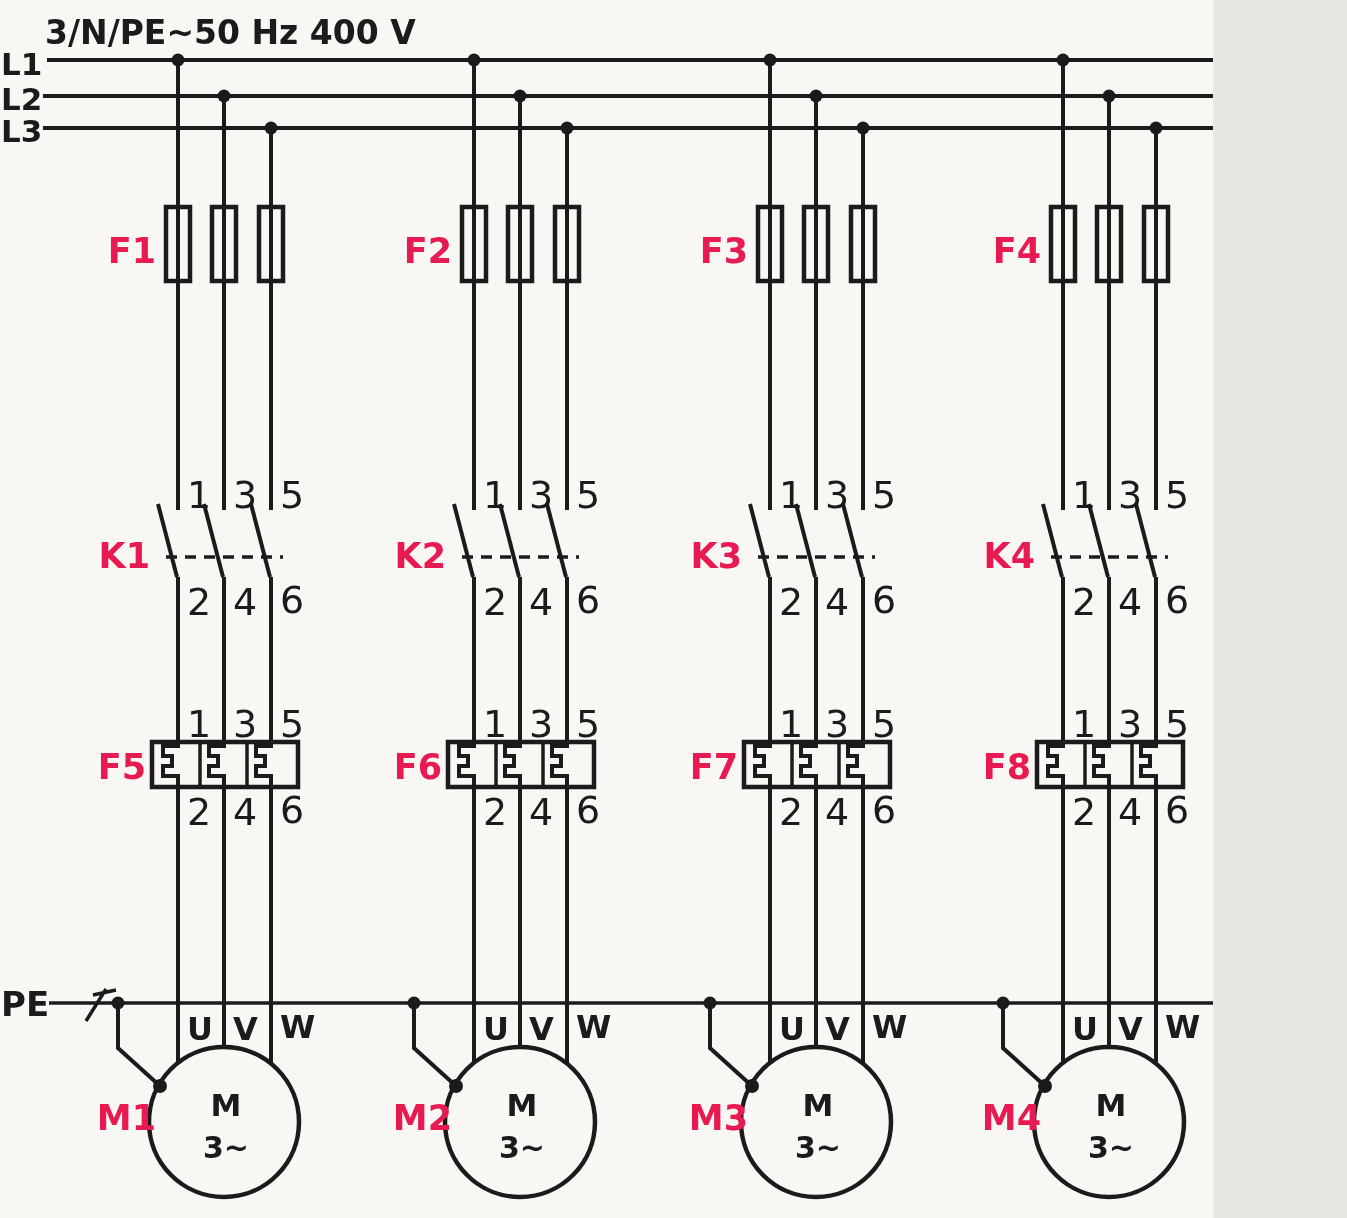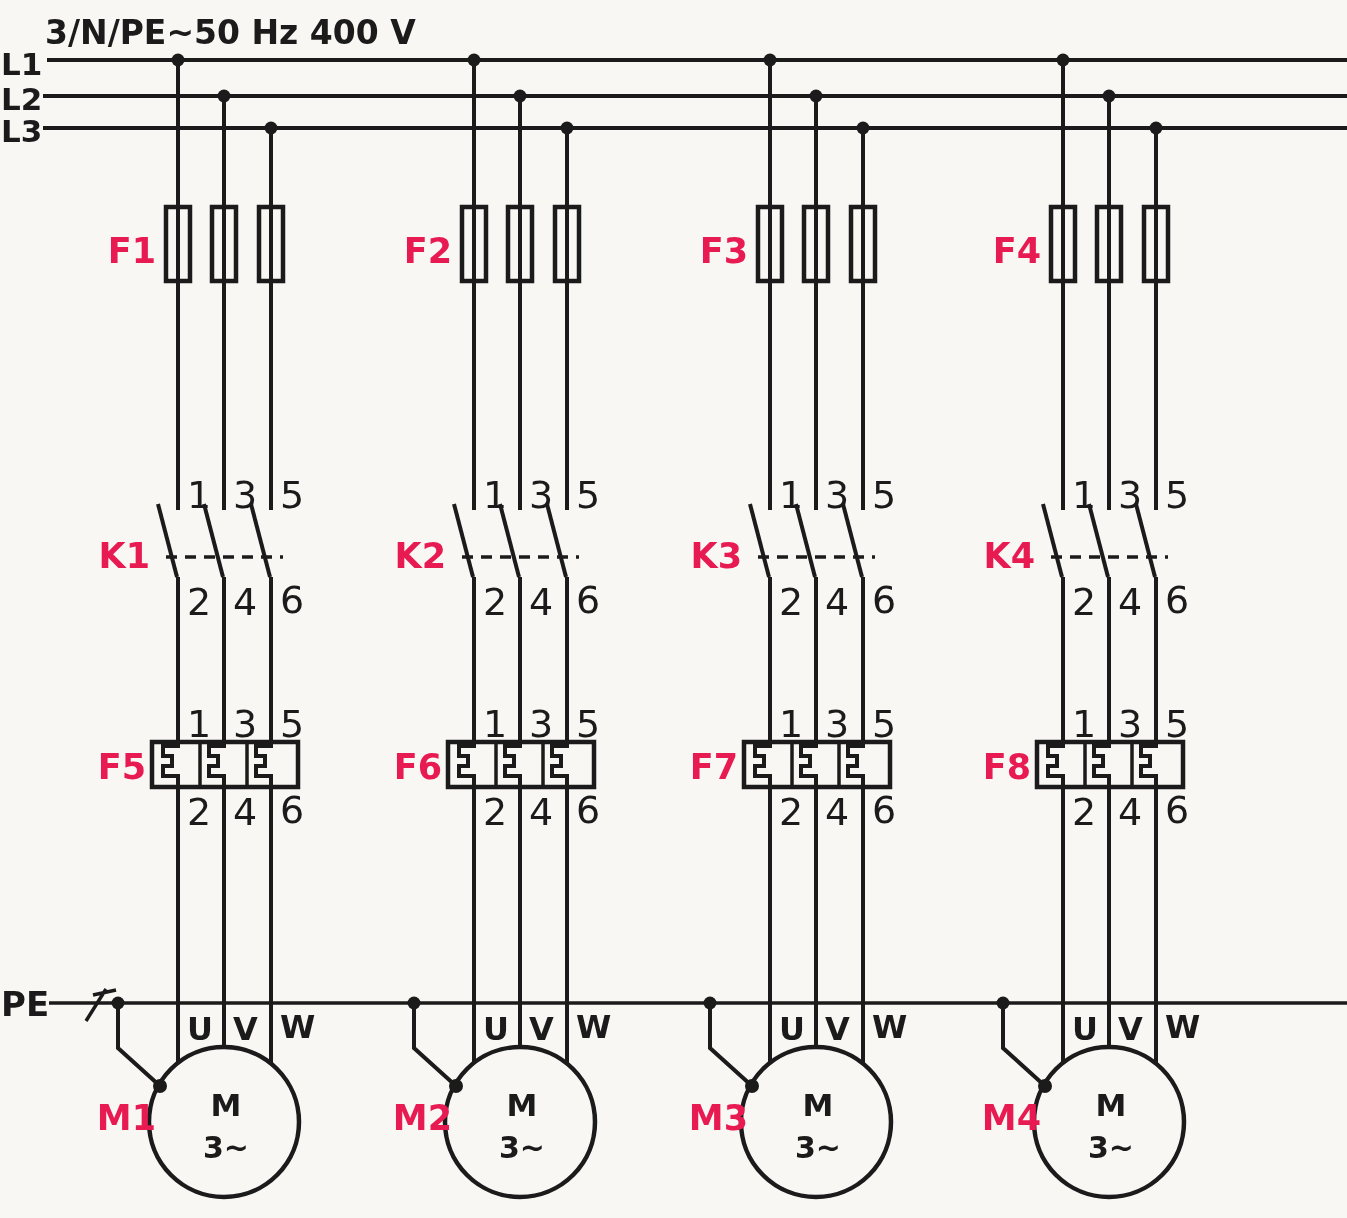--- a/index.html
+++ b/index.html
@@ -1,16 +1,16 @@
 <!DOCTYPE html>
 <html><head>
 <meta charset="utf-8">
 <style>
   html,body{margin:0;padding:0;background:#e9e7e3;}
-  .canvas{width:1347px;height:1218px;background:#f8f7f4;position:relative;overflow:hidden;}
+  .canvas{width:1213px;height:1218px;background:#f8f7f4;position:relative;overflow:hidden;}
   svg{display:block;}
   .wire{stroke:#1b1b1b;stroke-width:4;fill:none;}
   .wire-thin{stroke:#1b1b1b;stroke-width:3.5;fill:none;}
   .box{stroke:#1b1b1b;stroke-width:4.5;fill:none;}
   .dot{fill:#1b1b1b;stroke:none;}
   .dash{stroke:#1b1b1b;stroke-width:3.5;fill:none;stroke-dasharray:11 8;}
   text{font-family:"DejaVu Sans","Liberation Sans",sans-serif;fill:#1b1b1b;}
   .title{font-size:33px;font-weight:600;}
   .busLabel{font-size:31px;font-weight:600;}
   .peLabel{font-size:34px;font-weight:600;}

